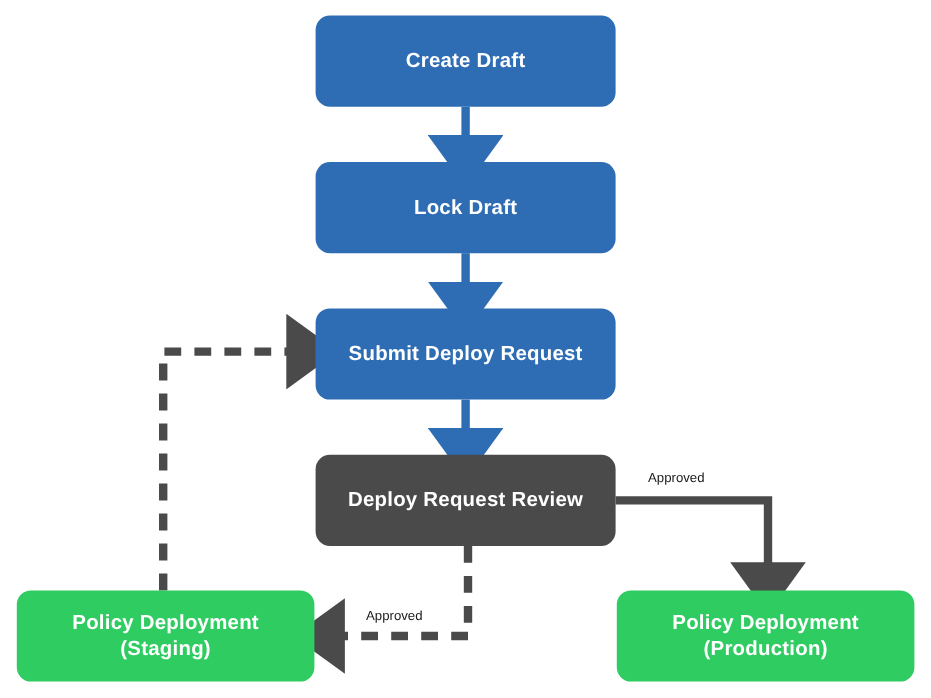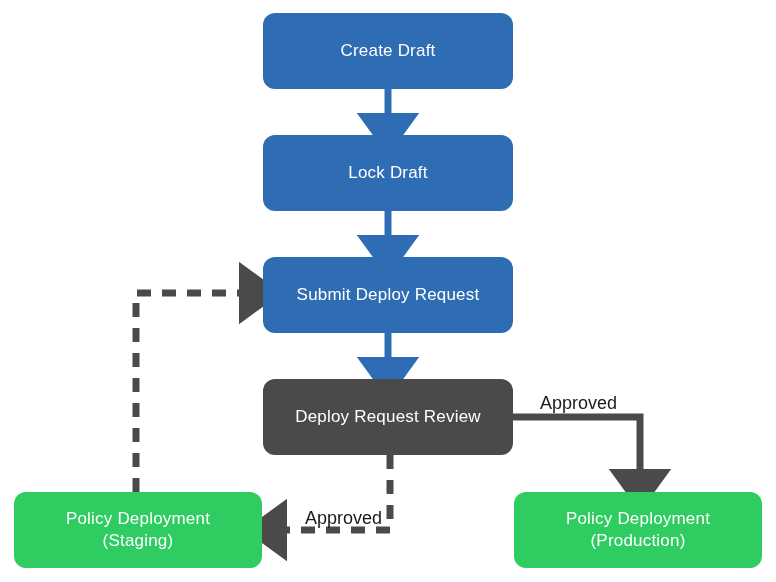--- a/index.html
+++ b/index.html
@@ -27,35 +27,35 @@
   }
   .node {
     position: absolute;
     box-sizing: border-box;
     border-radius: 12px;
     display: flex;
     align-items: center;
     justify-content: center;
     text-align: center;
     color: #ffffff;
-    font-weight: normal;
+    font-weight: bold;
     font-size: 17px;
     line-height: 1.28;
     letter-spacing: 0.2px;
     z-index: 2;
     padding: 4px 10px;
   }
   .node-label {
     display: block;
     width: 100%;
     white-space: pre-line;
   }
   .edge-label {
     position: absolute;
-    font-size: 18px;
+    font-size: 11px;
     color: #1a1a1a;
     font-weight: normal;
     white-space: nowrap;
     z-index: 3;
     background: transparent;
   }
 </style>
 </head>
 <body>
 

